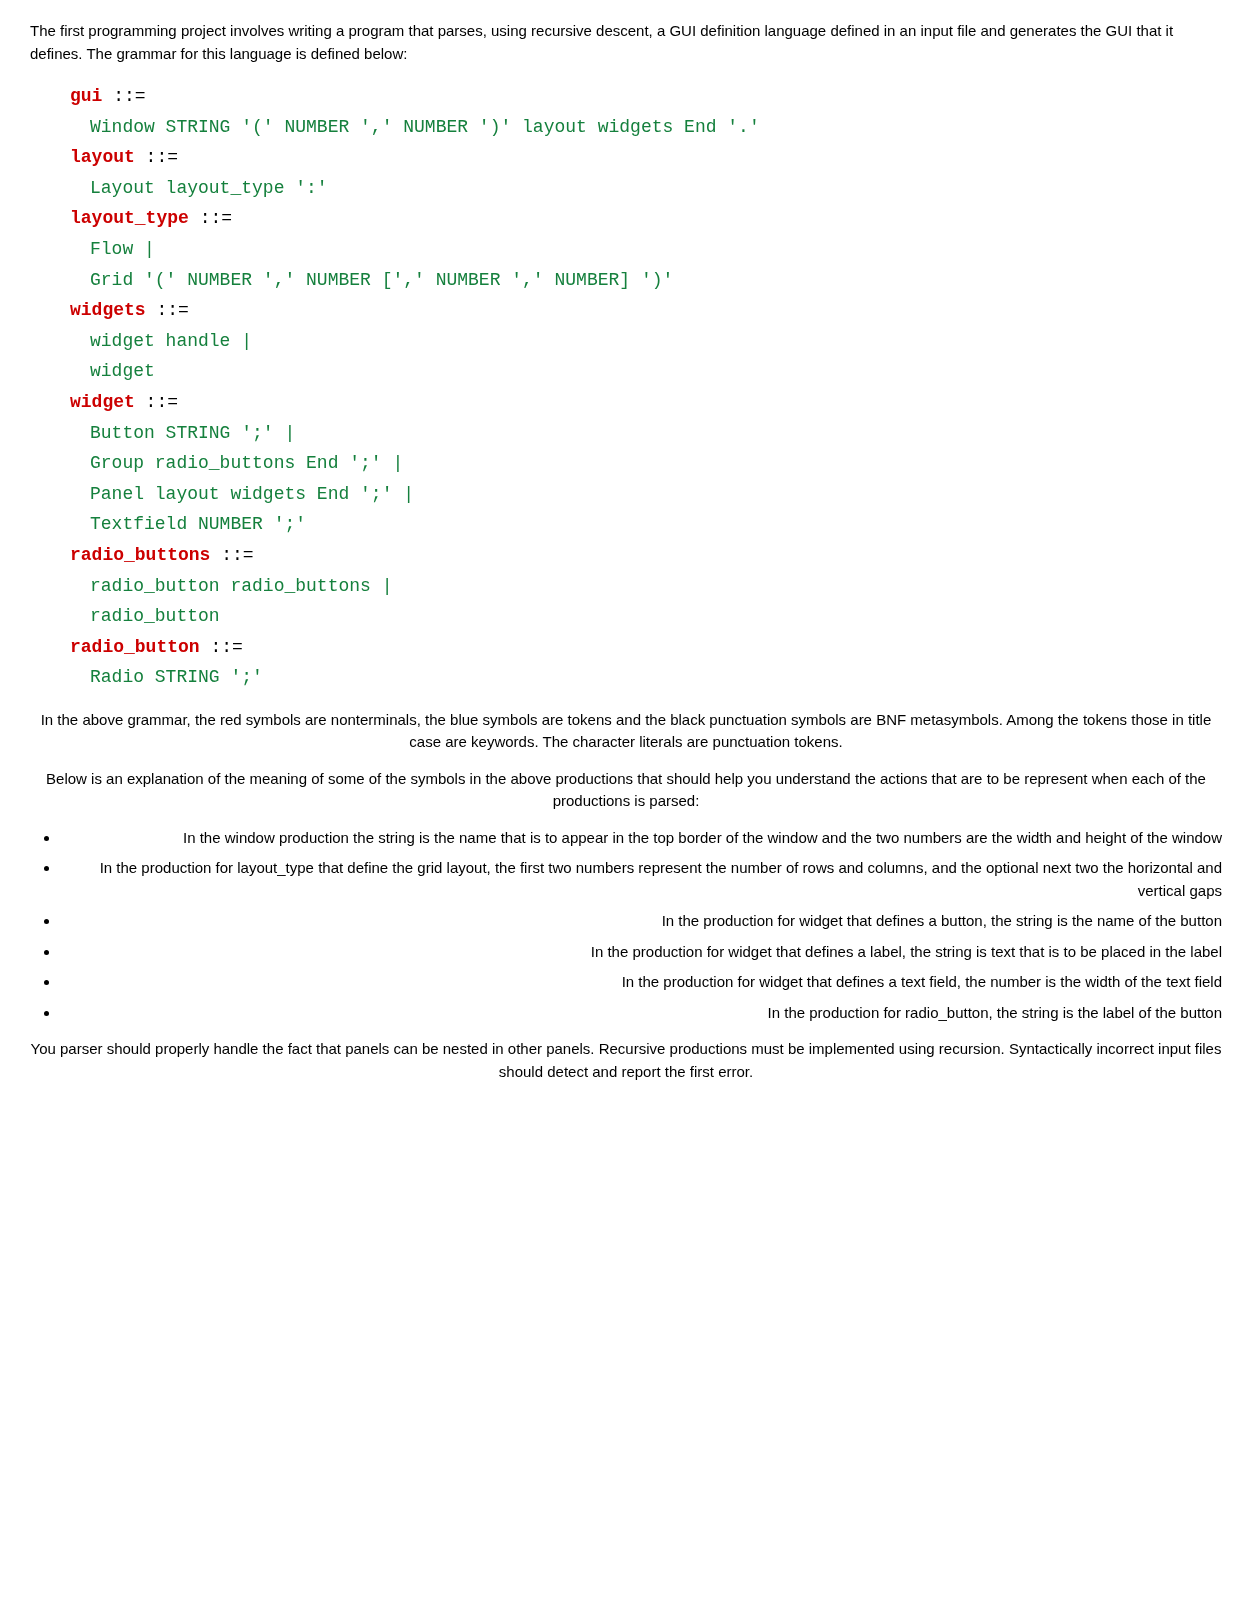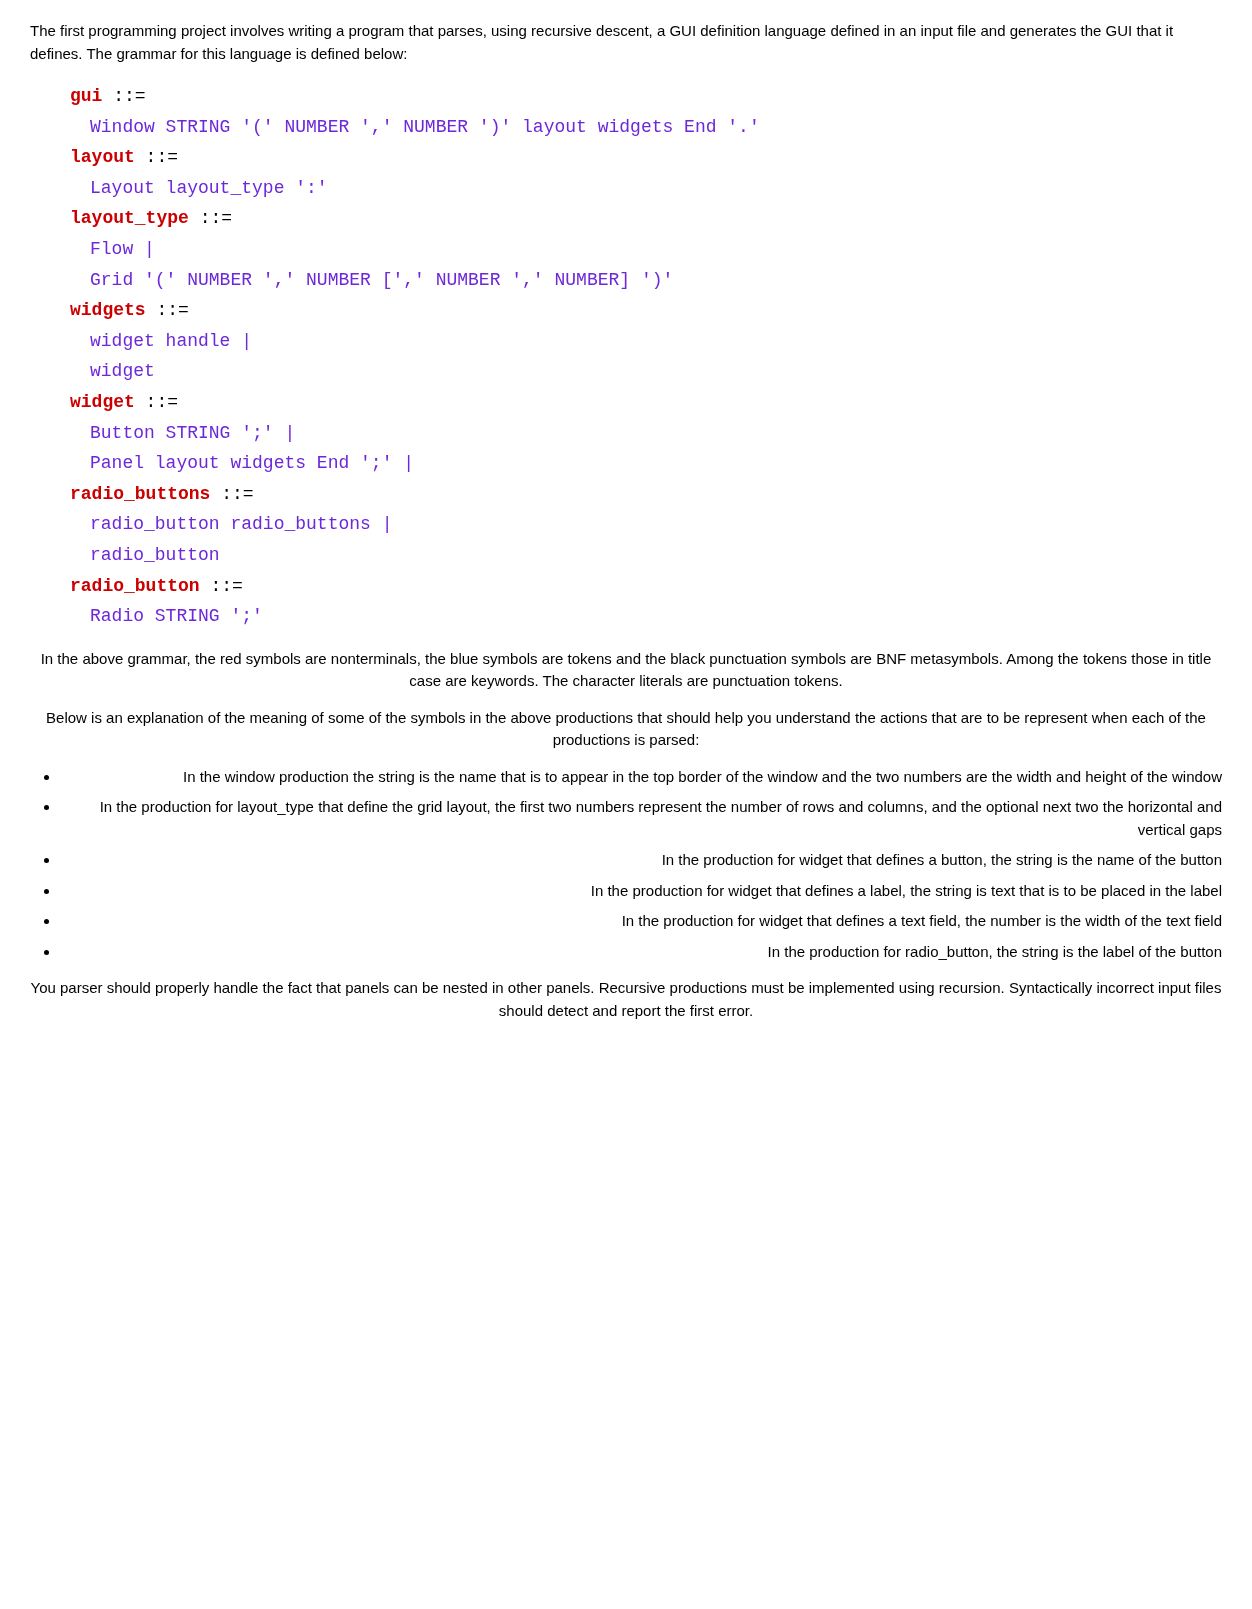--- a/index.html
+++ b/index.html
@@ -19,21 +19,21 @@
     .intro-text {
       margin-bottom: 16px;
     }
     .grammar-block {
       margin: 16px 0 16px 40px;
       font-family: 'Courier New', monospace;
       font-size: 18px;
       line-height: 1.7;
     }
     .red { color: #cc0000; font-weight: bold; }
-    .blue { color: #6d28d9; }
+    .blue { color: #15803d; }
     .grammar-line {
       display: block;
       white-space: pre;
     }
     .indent1 {
       padding-left: 20px;
     }
     .explanation-text {
       margin-bottom: 14px;
       text-align: center;
@@ -63,21 +63,23 @@
   <span class="grammar-line"><span class="red">layout</span> ::=</span>
   <span class="grammar-line indent1"><span class="blue">Layout layout_type ':'</span></span>
   <span class="grammar-line"><span class="red">layout_type</span> ::=</span>
   <span class="grammar-line indent1"><span class="blue">Flow |</span></span>
   <span class="grammar-line indent1"><span class="blue">Grid '(' NUMBER ',' NUMBER [',' NUMBER ',' NUMBER] ')'</span></span>
   <span class="grammar-line"><span class="red">widgets</span> ::=</span>
   <span class="grammar-line indent1"><span class="blue">widget handle |</span></span>
   <span class="grammar-line indent1"><span class="blue">widget</span></span>
   <span class="grammar-line"><span class="red">widget</span> ::=</span>
   <span class="grammar-line indent1"><span class="blue">Button STRING ';' |</span></span>
+  <span class="grammar-line indent1"><span class="blue">Group radio_buttons End ';' |</span></span>
   <span class="grammar-line indent1"><span class="blue">Panel layout widgets End ';' |</span></span>
+  <span class="grammar-line indent1"><span class="blue">Textfield NUMBER ';'</span></span>
   <span class="grammar-line"><span class="red">radio_buttons</span> ::=</span>
   <span class="grammar-line indent1"><span class="blue">radio_button radio_buttons |</span></span>
   <span class="grammar-line indent1"><span class="blue">radio_button</span></span>
   <span class="grammar-line"><span class="red">radio_button</span> ::=</span>
   <span class="grammar-line indent1"><span class="blue">Radio STRING ';'</span></span>
 </div>
 
 <p class="explanation-text">In the above grammar, the red symbols are nonterminals, the blue symbols are tokens and the black punctuation symbols are BNF metasymbols. Among the tokens those in title case are keywords. The character literals are punctuation tokens.</p>
 
 <p class="explanation-text">Below is an explanation of the meaning of some of the symbols in the above productions that should help you understand the actions that are to be represent when each of the productions is parsed:</p>

